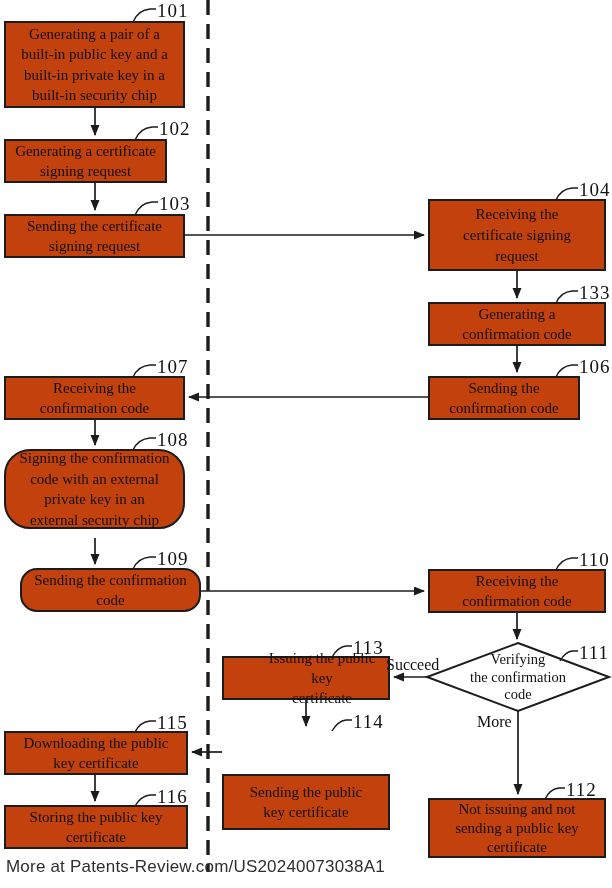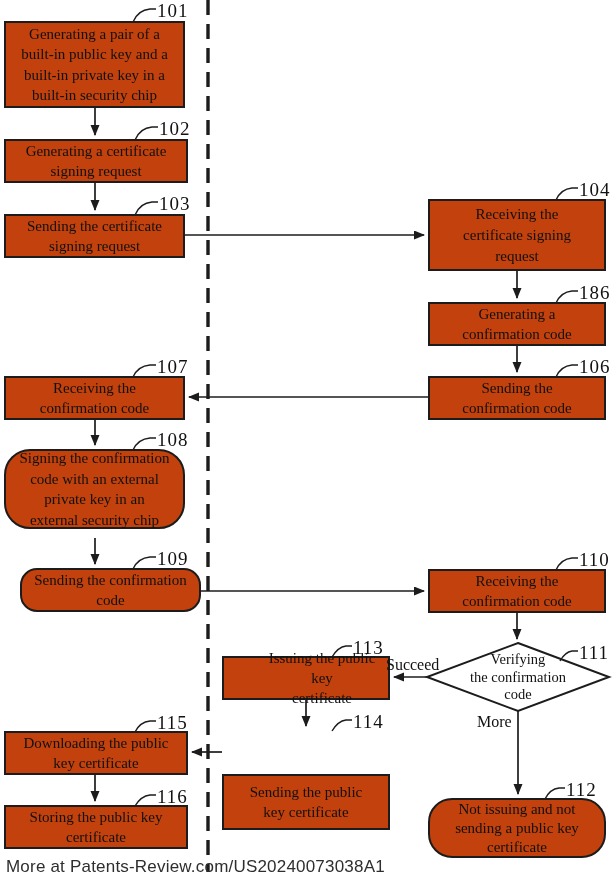--- a/index.html
+++ b/index.html
@@ -108,38 +108,38 @@
       <path d="M135,806 Q141,796 150,795 L156,795"></path>
     </g>
   </svg>
 
   <div class="fbox" style="left:4px;top:21px;width:181px;height:87px;">
     <div class="bt" style="line-height:20.5px;">Generating a pair of a
 built-in public key and a
 built-in private key in a
 built-in security chip</div>
   </div>
-  <div class="fbox" style="left:4px;top:139px;width:184px;height:44px;">
+  <div class="fbox" style="left:4px;top:139px;width:163px;height:44px;">
     <div class="bt">Generating a certificate
 signing request</div>
   </div>
   <div class="fbox" style="left:4px;top:214px;width:181px;height:44px;">
     <div class="bt">Sending the certificate
 signing request</div>
   </div>
   <div class="fbox" style="left:428px;top:199px;width:178px;height:72px;">
     <div class="bt" style="line-height:21px;">Receiving the
 certificate signing
 request</div>
   </div>
   <div class="fbox" style="left:428px;top:302px;width:178px;height:44px;">
     <div class="bt">Generating a
 confirmation code</div>
   </div>
-  <div class="fbox" style="left:428px;top:376px;width:178px;height:44px;">
+  <div class="fbox" style="left:428px;top:376px;width:152px;height:44px;">
     <div class="bt">Sending the
 confirmation code</div>
   </div>
   <div class="fbox" style="left:4px;top:376px;width:181px;height:44px;">
     <div class="bt">Receiving the
 confirmation code</div>
   </div>
   <div class="fbox" style="left:4px;top:449px;width:181px;height:80px;border-radius:26px;">
     <div class="bt" style="line-height:20.5px;">Signing the confirmation
 code with an external
@@ -147,21 +147,21 @@
 external security chip</div>
   </div>
   <div class="fbox" style="left:20px;top:568px;width:181px;height:44px;border-radius:17px;">
     <div class="bt">Sending the confirmation
 code</div>
   </div>
   <div class="fbox" style="left:428px;top:569px;width:178px;height:44px;">
     <div class="bt">Receiving the
 confirmation code</div>
   </div>
-  <div class="fbox" style="left:428px;top:798px;width:178px;height:60px;border-radius:24px;">
+  <div class="fbox" style="left:428px;top:798px;width:178px;height:60px;">
     <div class="bt" style="line-height:19px;">Not issuing and not
 sending a public key
 certificate</div>
   </div>
   <div class="fbox" style="left:222px;top:656px;width:168px;height:44px;padding-left:32px;">
     <div class="bt">Issuing the public key
 certificate</div>
   </div>
   <div class="fbox" style="left:222px;top:774px;width:168px;height:56px;">
     <div class="bt">Sending the public
@@ -177,21 +177,21 @@
   </div>
 
   <div class="diamond-text">Verifying
 the confirmation
 code</div>
 
   <div class="ref" style="left:157px;top:1px;">101</div>
   <div class="ref" style="left:159px;top:119px;">102</div>
   <div class="ref" style="left:159px;top:194px;">103</div>
   <div class="ref" style="left:579px;top:180px;">104</div>
-  <div class="ref" style="left:579px;top:283px;">186</div>
+  <div class="ref" style="left:579px;top:283px;">133</div>
   <div class="ref" style="left:579px;top:357px;">106</div>
   <div class="ref" style="left:157px;top:357px;">107</div>
   <div class="ref" style="left:157px;top:430px;">108</div>
   <div class="ref" style="left:157px;top:549px;">109</div>
   <div class="ref" style="left:579px;top:550px;">110</div>
   <div class="ref" style="left:579px;top:643px;">111</div>
   <div class="ref" style="left:566px;top:780px;">112</div>
   <div class="ref" style="left:353px;top:638px;">113</div>
   <div class="ref" style="left:353px;top:712px;">114</div>
   <div class="ref" style="left:157px;top:713px;">115</div>

